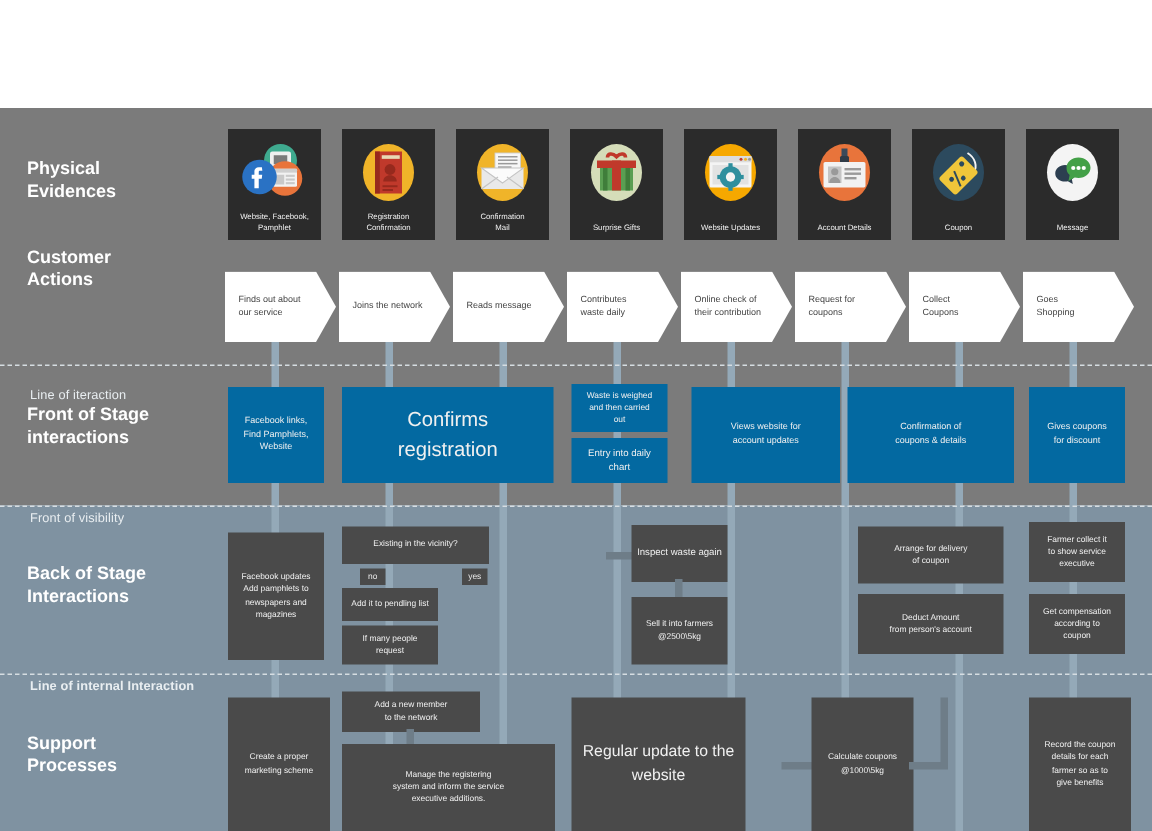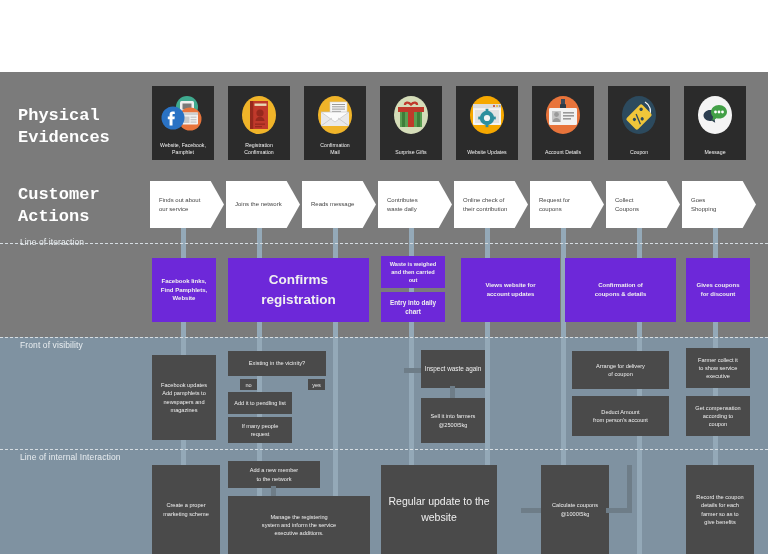--- a/index.html
+++ b/index.html
@@ -20,23 +20,22 @@
   }
 
   
   .band{position:absolute;left:0;width:768px;}
   .band-gray{background:#7b7b7b;}
   .band-blue{background:#7f92a1;}
 
   
   .rowlabel{
     position:absolute;left:18px;
-    color:#ffffff;font-weight:bold;font-size:17px;line-height:1.28;
+    color:#ffffff;font-weight:bold;font-size:12px;line-height:1.28;
     white-space:pre-line;
-    font-family:Liberation Mono, monospace;
   }
 
   
   .dashline{
     position:absolute;left:0;width:768px;height:0;
     border-top:1px dashed #d6dde2;
   }
   .dashlabel{
     position:absolute;left:20px;color:#e9eef1;font-size:8.5px;
     letter-spacing:.1px;
@@ -73,21 +72,21 @@
     color:#444;font-size:6px;line-height:1.45;white-space:pre-line;
   }
 
   
   .box{
     position:absolute;display:flex;align-items:center;justify-content:center;
     text-align:center;color:#f0f0f0;
     box-sizing:border-box;padding:2px 3px;
   }
   .box span{display:block;white-space:pre-line;line-height:1.45;}
-  .fos{background:#6d28d9;font-weight:bold;}
+  .fos{background:#0369a1;}
   .bos{background:#4a4a4a;}
   .sup{background:#4a4a4a;}
   .f7{font-size:6px;}
   .f65{font-size:6.4px;}
   .f13{font-size:13.5px;}
   .f11{font-size:10.5px;}
   .f55{font-size:5.6px;}
 
   .tag{
     position:absolute;background:#4a4a4a;color:#eaeaea;font-size:5.6px;
@@ -106,32 +105,38 @@
   <div class="rail" style="left:181px;top:228px;height:326px;"></div>
   <div class="rail" style="left:257px;top:228px;height:326px;"></div>
   <div class="rail" style="left:333px;top:228px;height:326px;"></div>
   <div class="rail" style="left:409px;top:228px;height:326px;"></div>
   <div class="rail" style="left:485px;top:228px;height:326px;"></div>
   <div class="rail" style="left:561px;top:228px;height:326px;"></div>
   <div class="rail" style="left:637px;top:228px;height:326px;"></div>
   <div class="rail" style="left:713px;top:228px;height:326px;"></div>
 
   <div class="dashline" style="top:243px;"></div>
-  <div class="dashlabel" style="top:237px;">Line of iteraction</div>
+  <div class="dashlabel" style="top:258px;">Line of iteraction</div>
 
   <div class="dashline" style="top:337px;"></div>
   <div class="dashlabel" style="top:340px;">Front of visibility</div>
 
   <div class="dashline" style="top:449px;"></div>
-  <div class="dashlabel" style="top:452px;">Line of internal Interaction</div>
+  <div class="dashlabel" style="top:452px;font-weight:bold;">Line of internal Interaction</div>
 
   <div class="rowlabel" style="top:105px;">Physical
 Evidences</div>
-  <div class="rowlabel" style="top:184px;">Customer
+  <div class="rowlabel" style="top:164px;">Customer
 Actions</div>
+  <div class="rowlabel" style="top:269px;">Front of Stage
+interactions</div>
+  <div class="rowlabel" style="top:375px;">Back of Stage
+Interactions</div>
+  <div class="rowlabel" style="top:488px;">Support
+Processes</div>
 
   <div class="pe-card" style="left:152px;">
     <div class="pe-icon">
       <svg width="46" height="40" viewBox="0 0 46 40">
         <circle cx="27" cy="12" r="11" fill="#3faa8f"></circle>
         <rect x="20" y="6" width="14" height="11" rx="1.5" fill="#efefef"></rect>
         <rect x="22.5" y="8.5" width="9" height="6" fill="#7a7a7a"></rect>
         <circle cx="30" cy="24" r="11.5" fill="#e8743b"></circle>
         <rect x="22" y="17.5" width="16" height="12" rx="1" fill="#f2f2f2"></rect>
         <rect x="22" y="17.5" width="16" height="2.6" fill="#cfcfcf"></rect>

